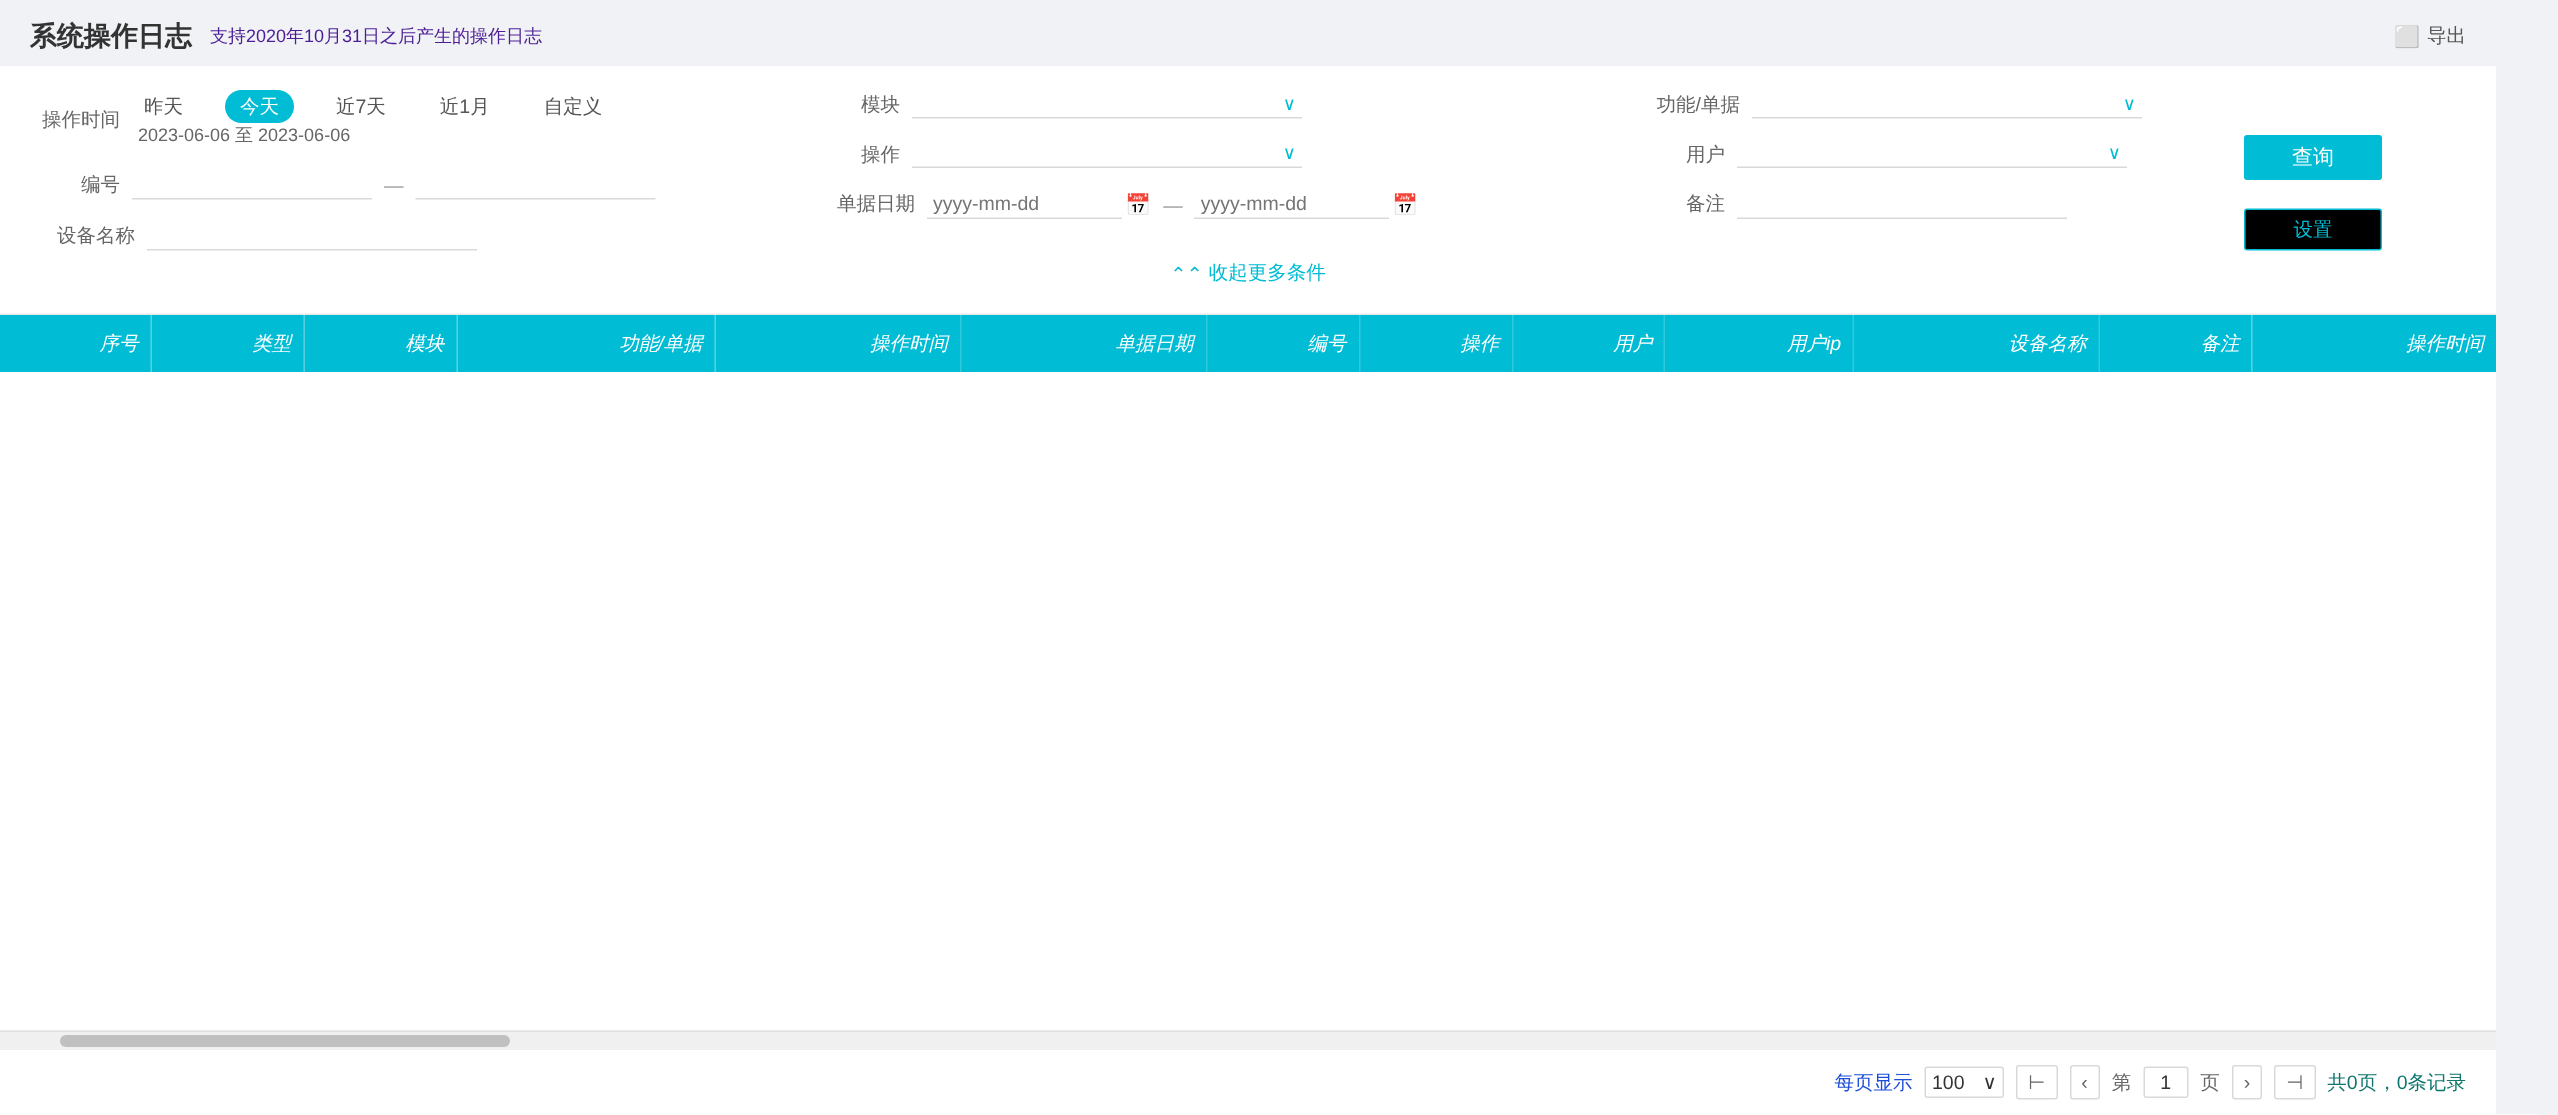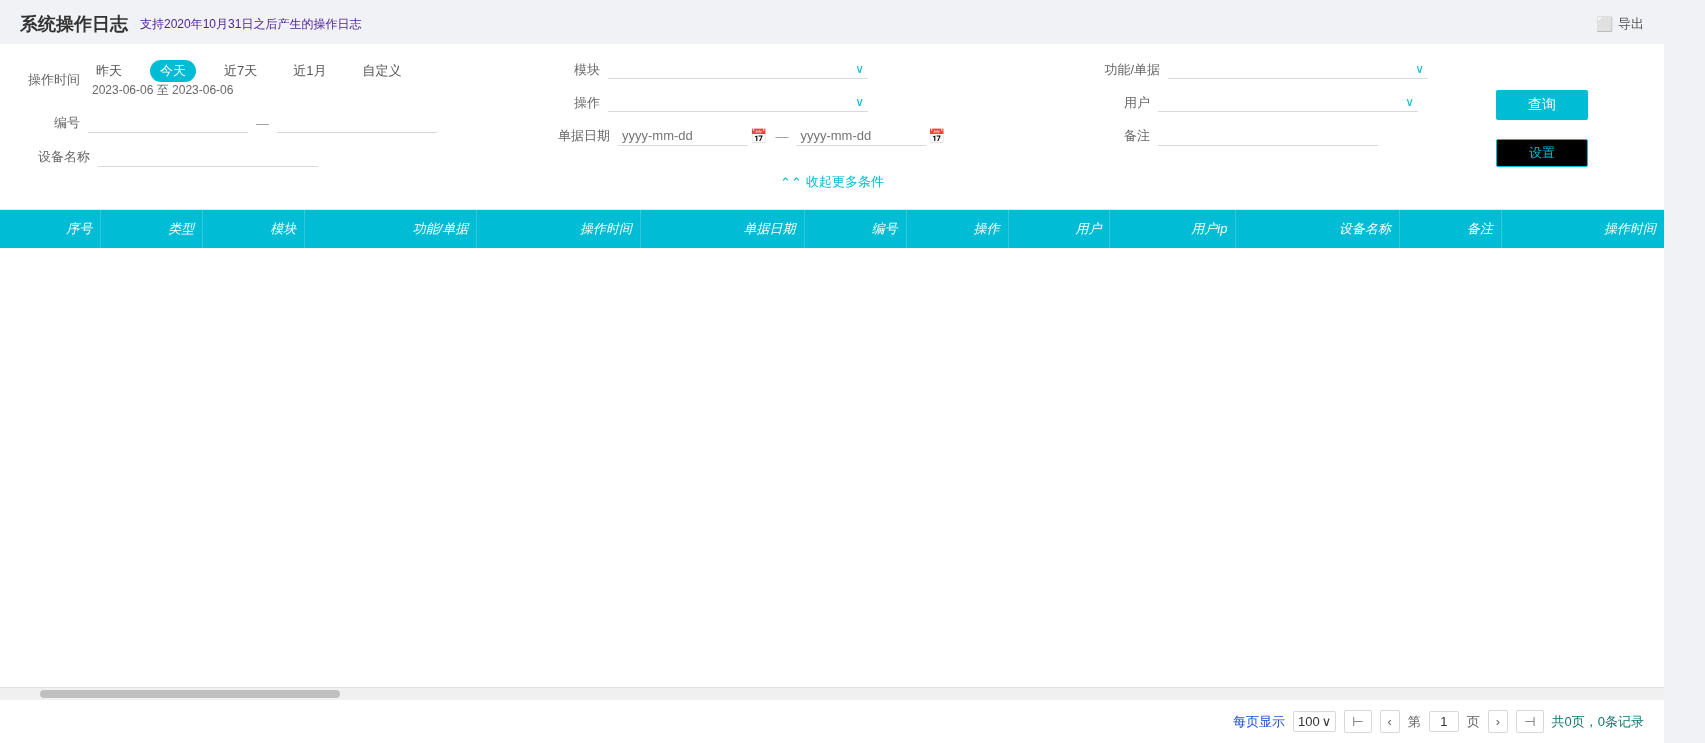--- a/index.html
+++ b/index.html
@@ -66,21 +66,21 @@
     
     .empty-area { flex: 1; min-height: 350px; }
 
     
     .scrollbar-area { height: 12px; background: #f0f0f0; border-top: 1px solid #e0e0e0; position: relative; overflow: hidden; }
     .scrollbar-thumb { height: 8px; background: #c0c0c0; border-radius: 4px; width: 300px; position: absolute; top: 2px; left: 40px; }
 
     
     .pagination-area { display: flex; align-items: center; justify-content: flex-end; padding: 10px 20px; background: #fff; border-top: 1px solid #f0f0f0; gap: 8px; }
     .pagination-label { color: #1d4ed8; font-size: 13px; }
-    .pagination-select { border: 1px solid #d9d9d9; padding: 2px 4px; font-size: 13px; cursor: pointer; border-radius: 2px; display: flex; align-items: flex-start; gap: 2px; }
+    .pagination-select { border: 1px solid #d9d9d9; padding: 2px 4px; font-size: 13px; cursor: pointer; border-radius: 2px; display: flex; align-items: flex-start; gap: 12px; }
     .pagination-btn { border: 1px solid #d9d9d9; background: #fff; padding: 3px 7px; cursor: pointer; color: #666; font-size: 13px; border-radius: 2px; }
     .pagination-btn:disabled { color: #ccc; cursor: default; }
     .pagination-current { border: 1px solid #d9d9d9; padding: 2px 8px; font-size: 13px; min-width: 30px; text-align: center; border-radius: 2px; }
     .pagination-page-label { color: #666; font-size: 13px; }
     .pagination-total { color: #0f766e; font-size: 13px; }
 
     .filter-section { display: flex; width: 100%; }
     .filter-col { display: flex; flex-direction: column; gap: 14px; }
     .filter-col-1 { flex: 0 0 480px; }
     .filter-col-2 { flex: 0 0 560px; padding-left: 40px; }

